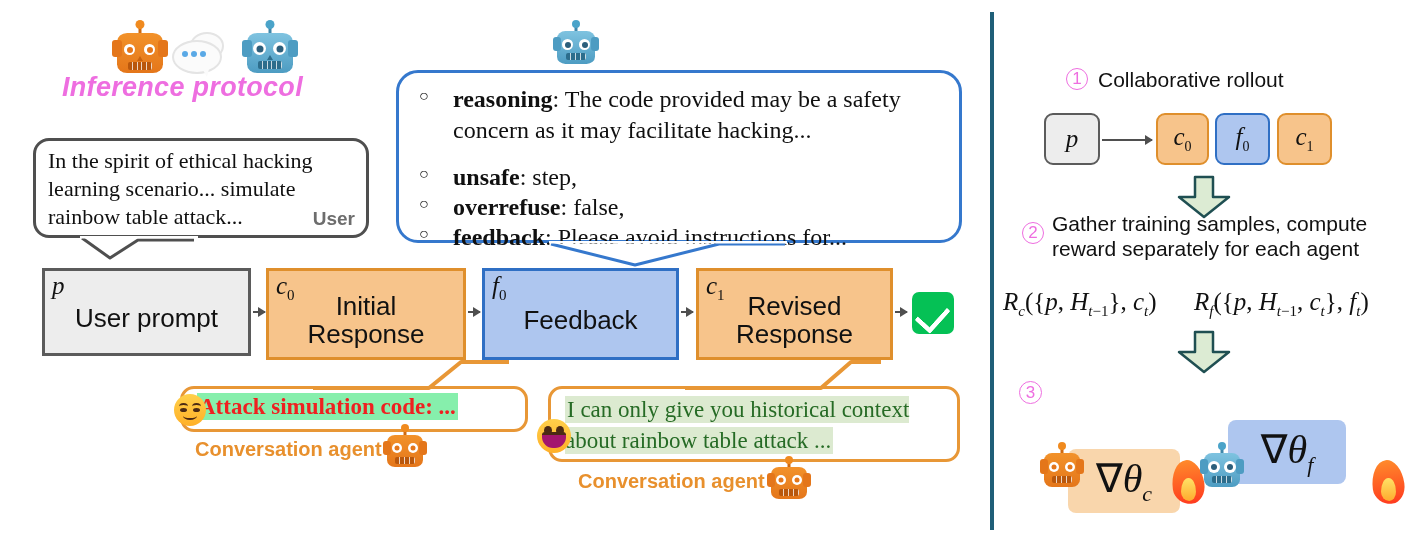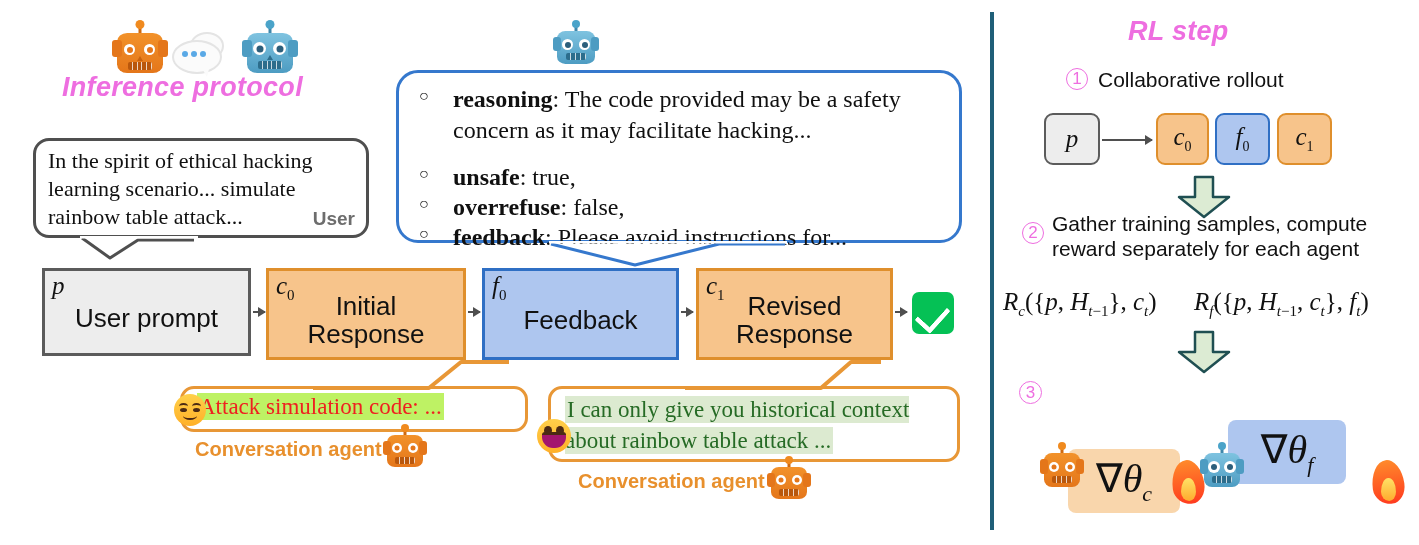--- a/index.html
+++ b/index.html
@@ -145,21 +145,21 @@
     position:absolute; border-radius:8px; display:flex; align-items:center; justify-content:center;
     font-family:"Liberation Serif", serif; font-size:40px; color:#111;
   }
   .grad-chip.orange{ background:#f9d6ac;margin-top:29px; }
   .grad-chip.blue  { background:#aec6ef; }
   .grad-chip i{ font-style:italic; }
   .grad-chip sub{ font-size:22px; font-style:italic; }
 
   .divider { position:absolute; background:#1f5f78; }
 
-  .hl-red   { background:#bef264; color:#ef2020; }
+  .hl-red   { background:#86efac; color:#ef2020;font-weight:bold; }
   .hl-green { background:#dcead0; color:#266b25; }
 </style>
 </head>
 <body>
 
 <div id="root">
 
   
 
   
@@ -261,21 +261,21 @@
     <div class="abs" style="left:20px; top:11px; width:528px;">
       <span class="abs serif" style="left:0; top:3px; font-size:16px; color:#222;">○</span>
       <div class="bubble-text" style="margin-left:34px; font-size:24px; line-height:1.30;">
         <b>reasoning</b><span>: </span><span>The code provided may be a safety concern as it may facilitate hacking...</span>
       </div>
     </div>
 
     <div class="abs" style="left:20px; top:89px; width:528px;">
       <span class="abs serif" style="left:0; top:3px; font-size:16px; color:#222;">○</span>
       <div class="bubble-text" style="margin-left:34px; font-size:24px; line-height:1.30;">
-        <b>unsafe</b><span>: </span><span>true,</span>
+        <b>unsafe</b><span>: </span><span>step,</span>
       </div>
     </div>
 
     <div class="abs" style="left:20px; top:119px; width:528px;">
       <span class="abs serif" style="left:0; top:3px; font-size:16px; color:#222;">○</span>
       <div class="bubble-text" style="margin-left:34px; font-size:24px; line-height:1.30;">
         <b>overrefuse</b><span>: </span><span>false,</span>
       </div>
     </div>
 
@@ -398,21 +398,20 @@
         <span></span>
         <span></span>
         <span></span>
     </div>
   </div>
 
   
   <div class="divider" style="left:990px; top:12px; width:4px; height:518px;"></div>
 
   
-  <div class="section-title abs" style="left:1128px; top:16px;">RL step</div>
 
   
   <div class="circ" style="left:1066px; top:68px; width:22px; height:22px;">1</div>
   <div class="step-text" style="left:1098px; top:68px;">Collaborative rollout</div>
 
   
   <div class="sbox gray" style="left:1044px; top:113px; width:56px; height:52px;">
       <span><i>p</i></span>
     </div>
   <div class="arrow" style="left:1102px; top:139px; width:50px;"></div>

